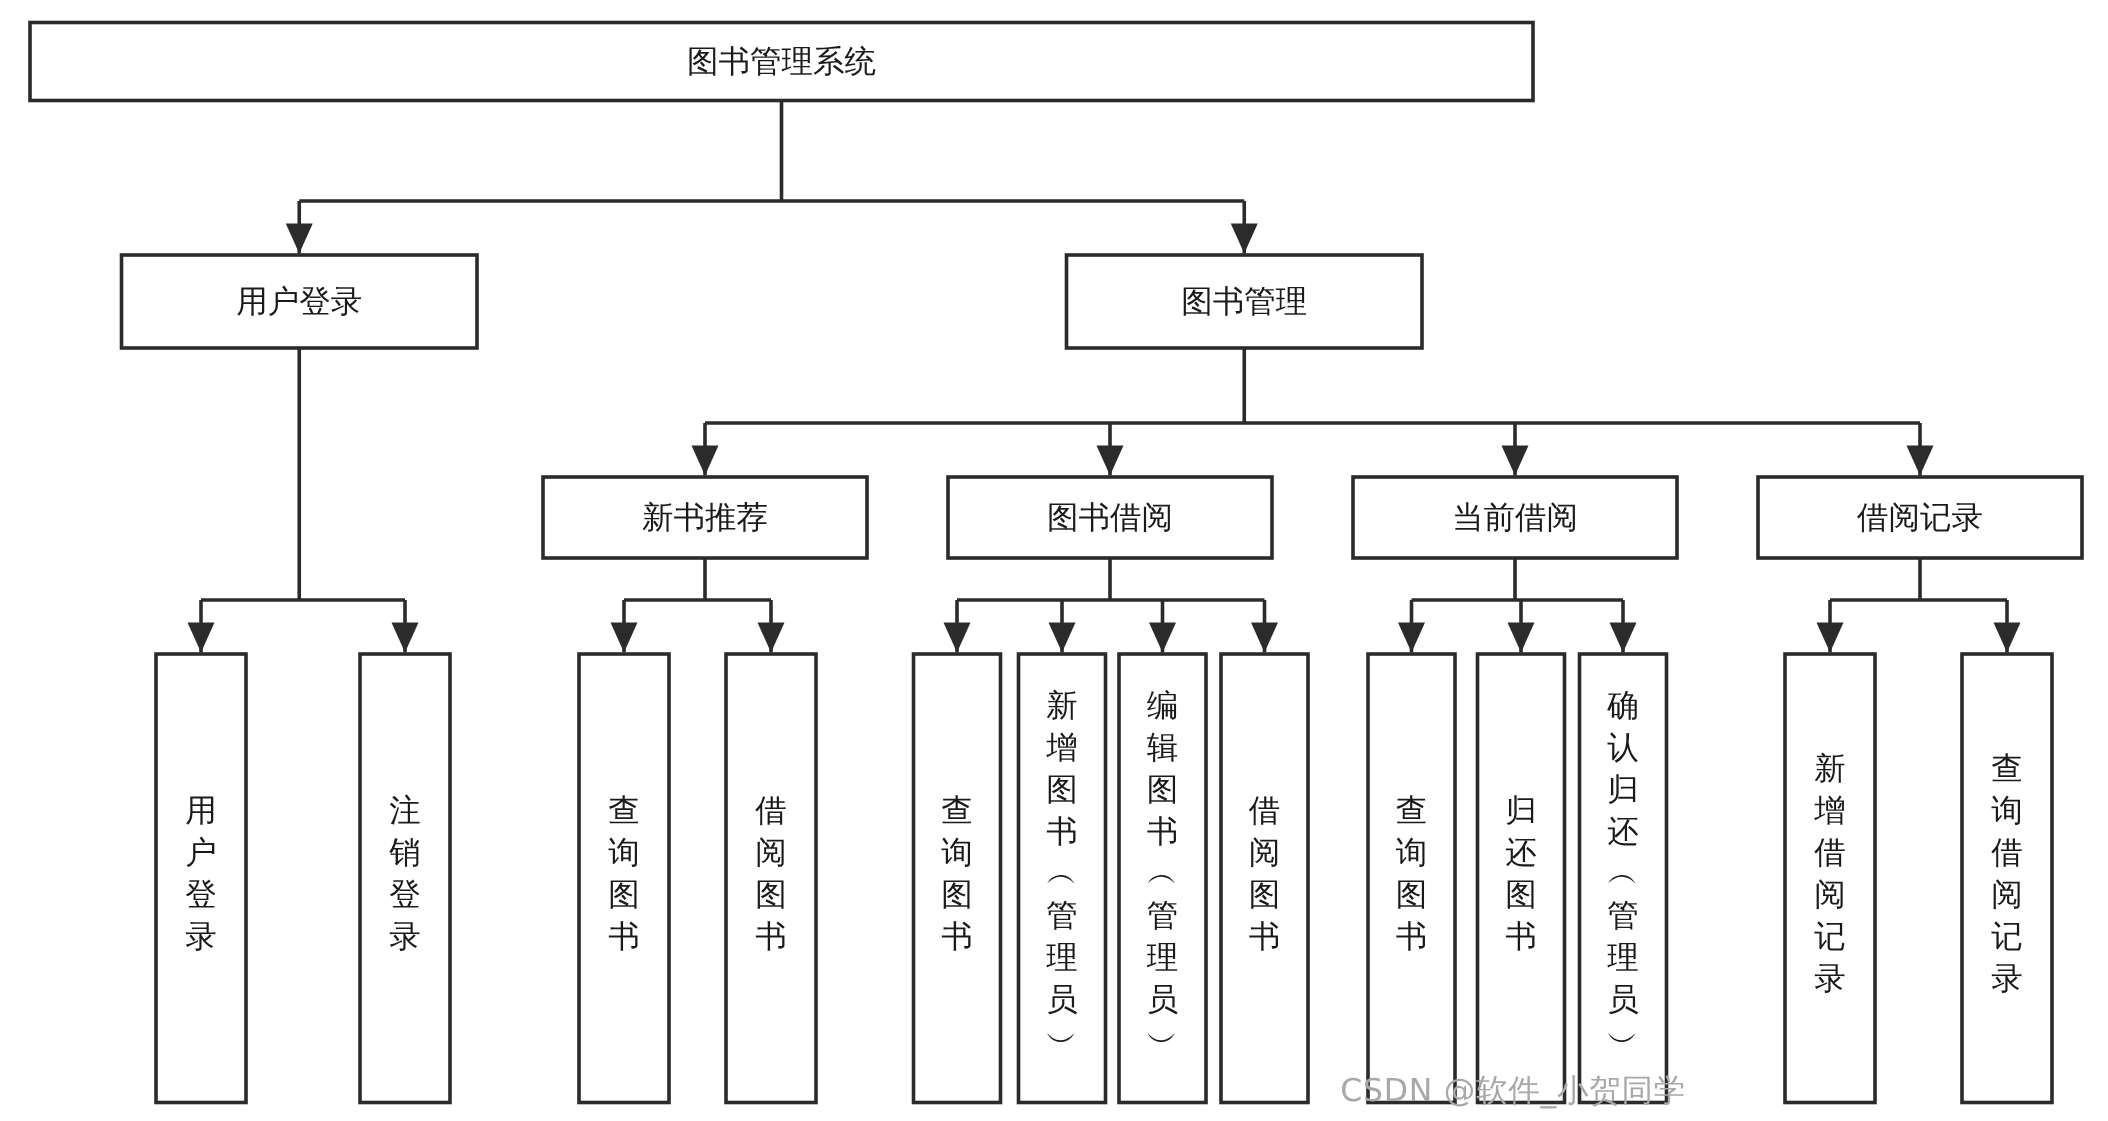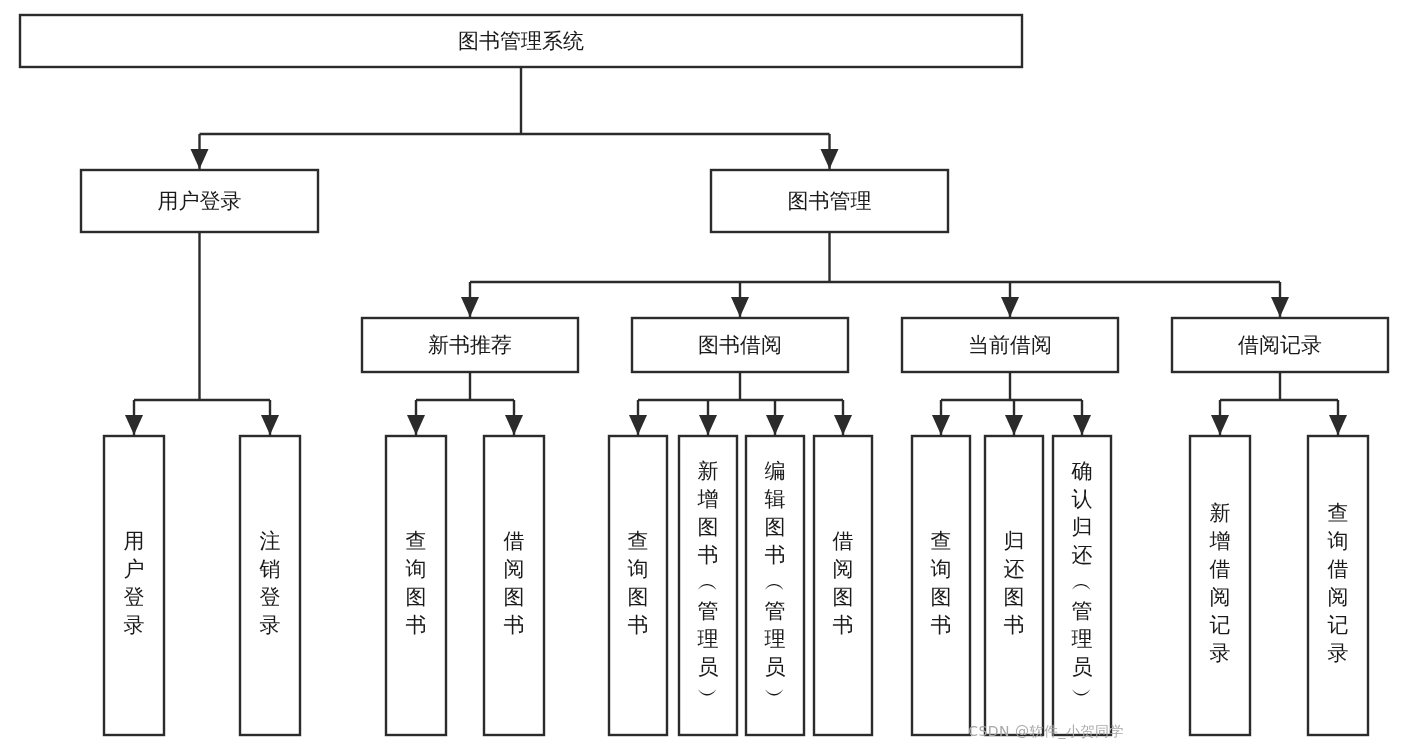--- a/index.html
+++ b/index.html
@@ -53,21 +53,21 @@
     fill: #1a1a1a;
     font-family: "DejaVu Sans", "Liberation Sans", sans-serif;
     font-size: 21px;
     text-anchor: middle;
   }
   .watermark {
     position: absolute;
     right: 8px;
     bottom: 6px;
     font-family: "DejaVu Sans", "Liberation Sans", sans-serif;
-    font-size: 14px;
+    font-size: 21px;
     color: #a8a8a8;
     letter-spacing: 0.5px;
     white-space: nowrap;
     pointer-events: none;
   }
 </style>
 </head>
 <body>
 
 <div id="diagram-root">

